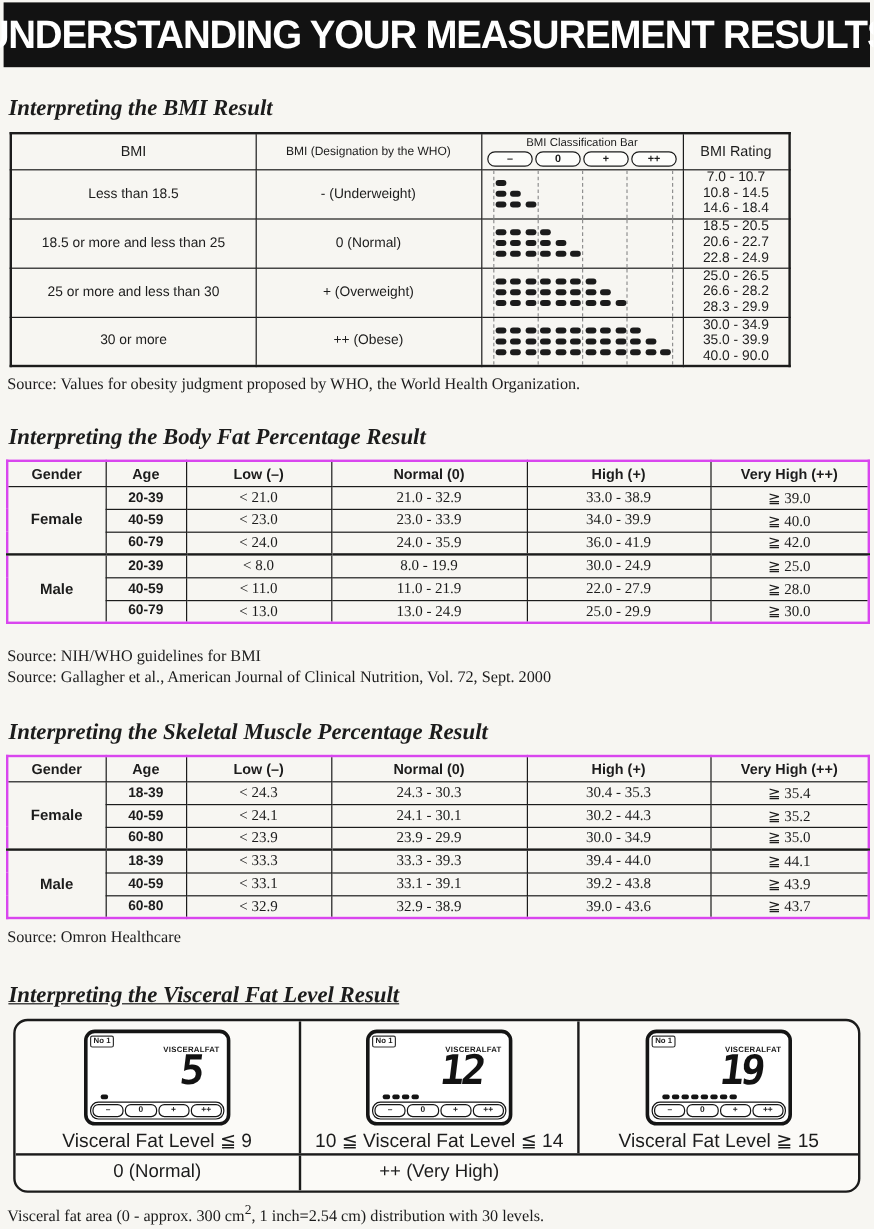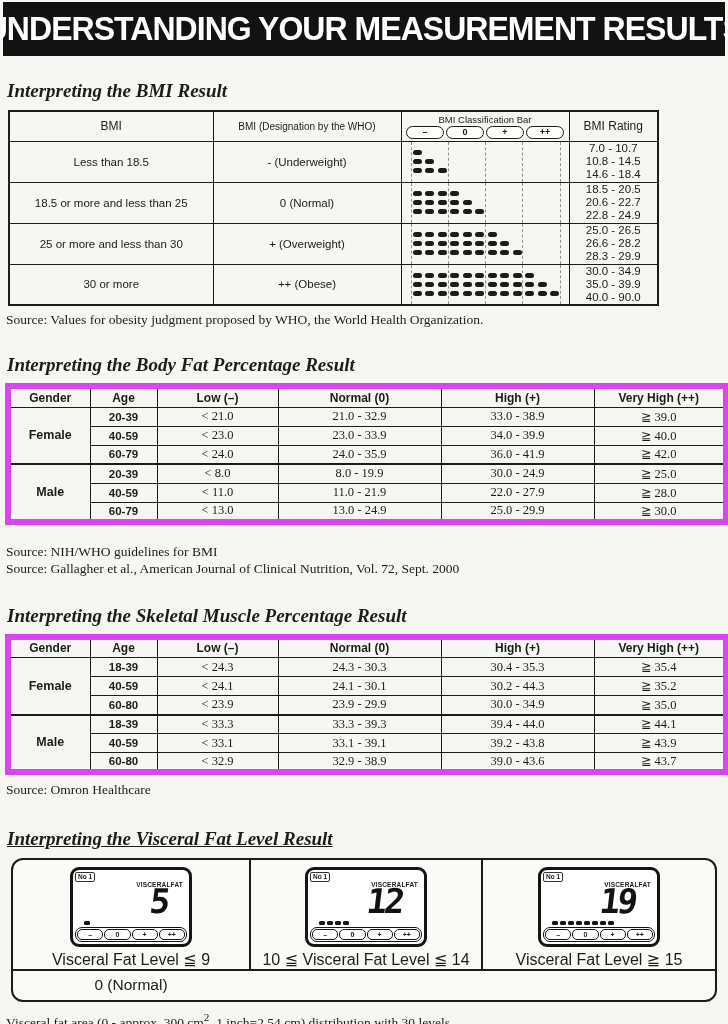--- a/index.html
+++ b/index.html
@@ -56,21 +56,21 @@
     position:relative;height:100%;display:flex;flex-direction:column;
     justify-content:center;gap:4px;padding-left:11px;box-sizing:border-box;
   }
   .dotrow{display:flex;gap:3.5px;height:5px;}
   .dotrow .dot{width:9px;height:5px;border-radius:2.5px;background:#1b1b1b;flex:none;}
   td.rating{
     font-family:"Liberation Sans",sans-serif;font-size:11.5px;
     text-align:center;line-height:13px;
   }
   
-  .gtable{width:718px;margin:7px 12px 0 5px;border:6px solid #d946ef;}
+  .gtable{width:718px;margin:7px 12px 0 5px;border:2px solid #d946ef;}
   .gtable th,.gtable td{border:1px solid #1c1c1c;padding:0;text-align:center;vertical-align:middle;}
   .gtable thead tr{height:21px;}
   .gtable tbody tr{height:19px;}
   .gtable th{font:bold 12px "Liberation Sans",sans-serif;}
   td.gender{font:bold 12.5px "Liberation Sans",sans-serif;}
   td.age{font:bold 11.5px "Liberation Sans",sans-serif;}
   td.val{font-family:"Liberation Serif",serif;font-size:12.5px;}
   tr.group-start td{border-top:2px solid #1c1c1c;}
   
   .vpanel{
@@ -552,17 +552,18 @@
           <span class="lbtn">0</span>
           <span class="lbtn">+</span>
           <span class="lbtn">++</span>
         </div>
       </div>
       <div class="vcaption">Visceral Fat Level ≧ 15</div>
     </div>
   </div>
   <div class="vrow-bottom">
     <div class="vcell">0 (Normal)</div>
+    <div class="vcell">++ (Very High)</div>
   </div>
 </div>
 
 <div class="foot mt7"><span>Visceral fat area (0 - approx. 300 cm</span><sup>2</sup><span>, 1 inch=2.54 cm) distribution with 30 levels.</span></div>
 <div class="foot">Source: Omron Healthcare</div>
 
 </body></html>

